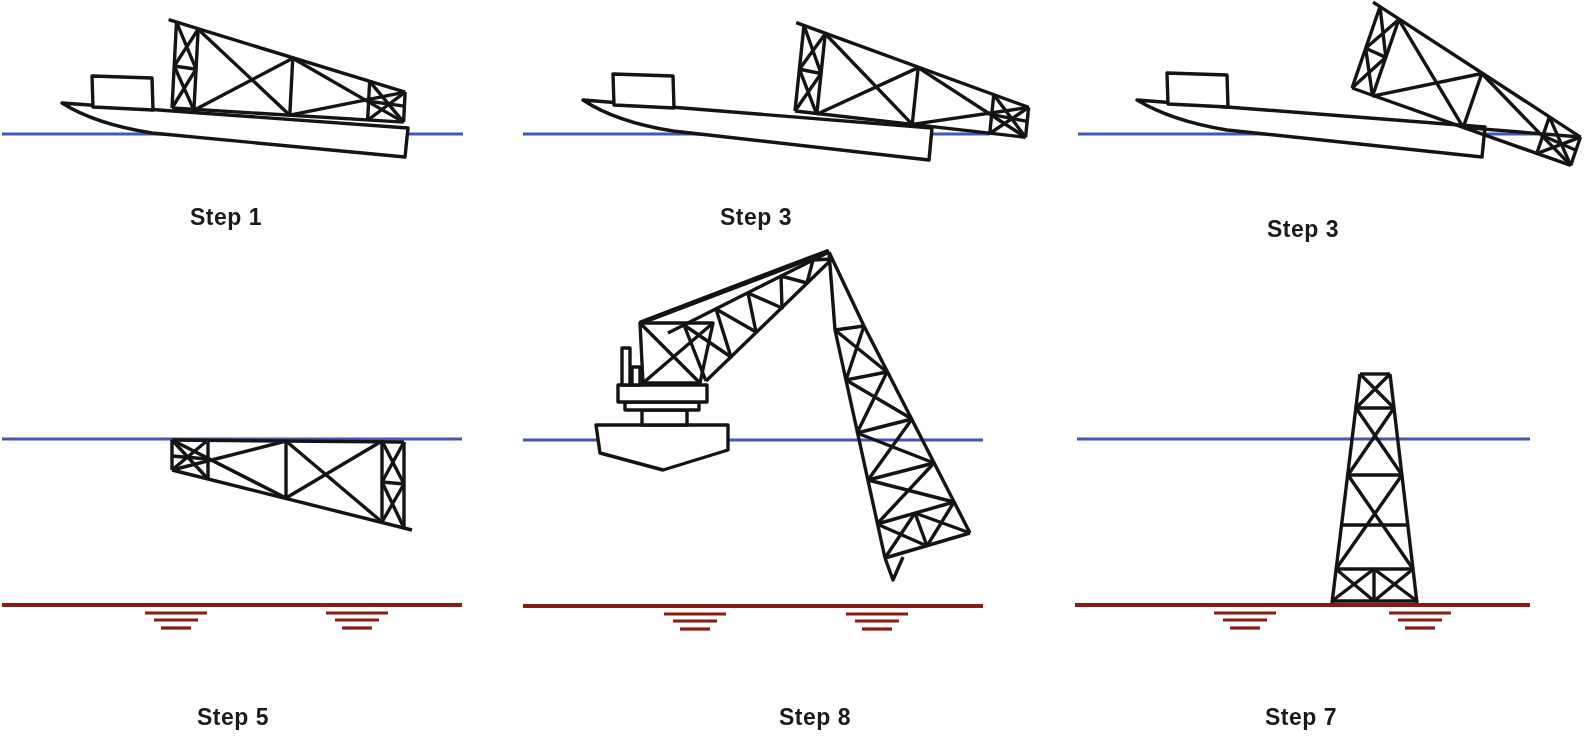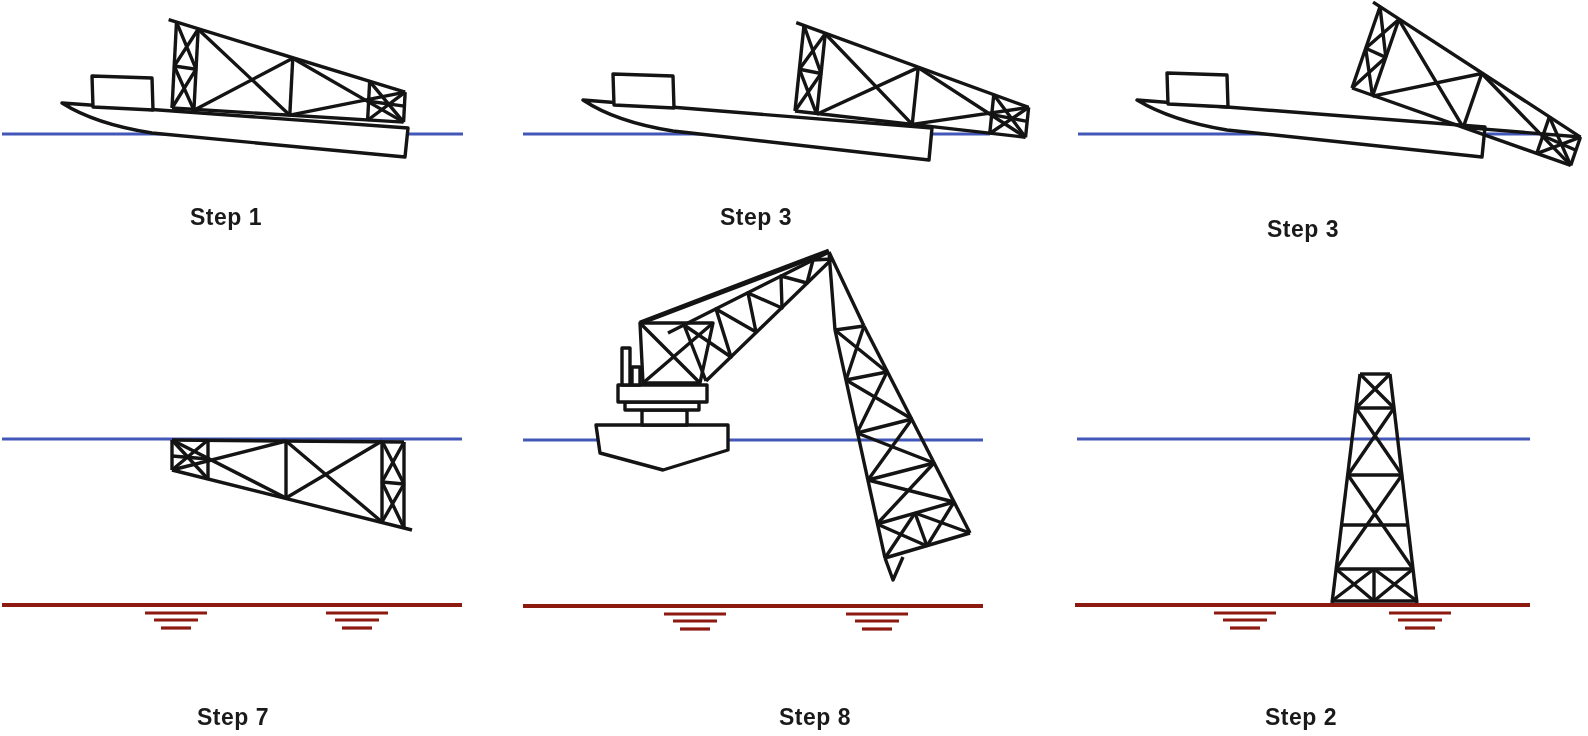--- a/index.html
+++ b/index.html
@@ -157,17 +157,17 @@
       <path class="blk" d="M1374,569 L1374,601"></path>
       <path class="blk" d="M1336,569 L1374,601 M1374,569 L1332,601"></path>
       <path class="blk" d="M1374,569 L1417,601 M1413,569 L1374,601"></path>
     </g>
   </g>
 </svg>
 
 <div class="step-label" style="left:146px;top:204px">Step 1</div>
 <div class="step-label" style="left:676px;top:204px">Step 3</div>
 <div class="step-label" style="left:1223px;top:216px">Step 3</div>
-<div class="step-label" style="left:153px;top:704px">Step 7</div>
+<div class="step-label" style="left:153px;top:704px">Step 5</div>
 <div class="step-label" style="left:735px;top:704px">Step 8</div>
-<div class="step-label" style="left:1221px;top:704px">Step 2</div>
+<div class="step-label" style="left:1221px;top:704px">Step 7</div>
 
 </div>
 
 </body></html>

